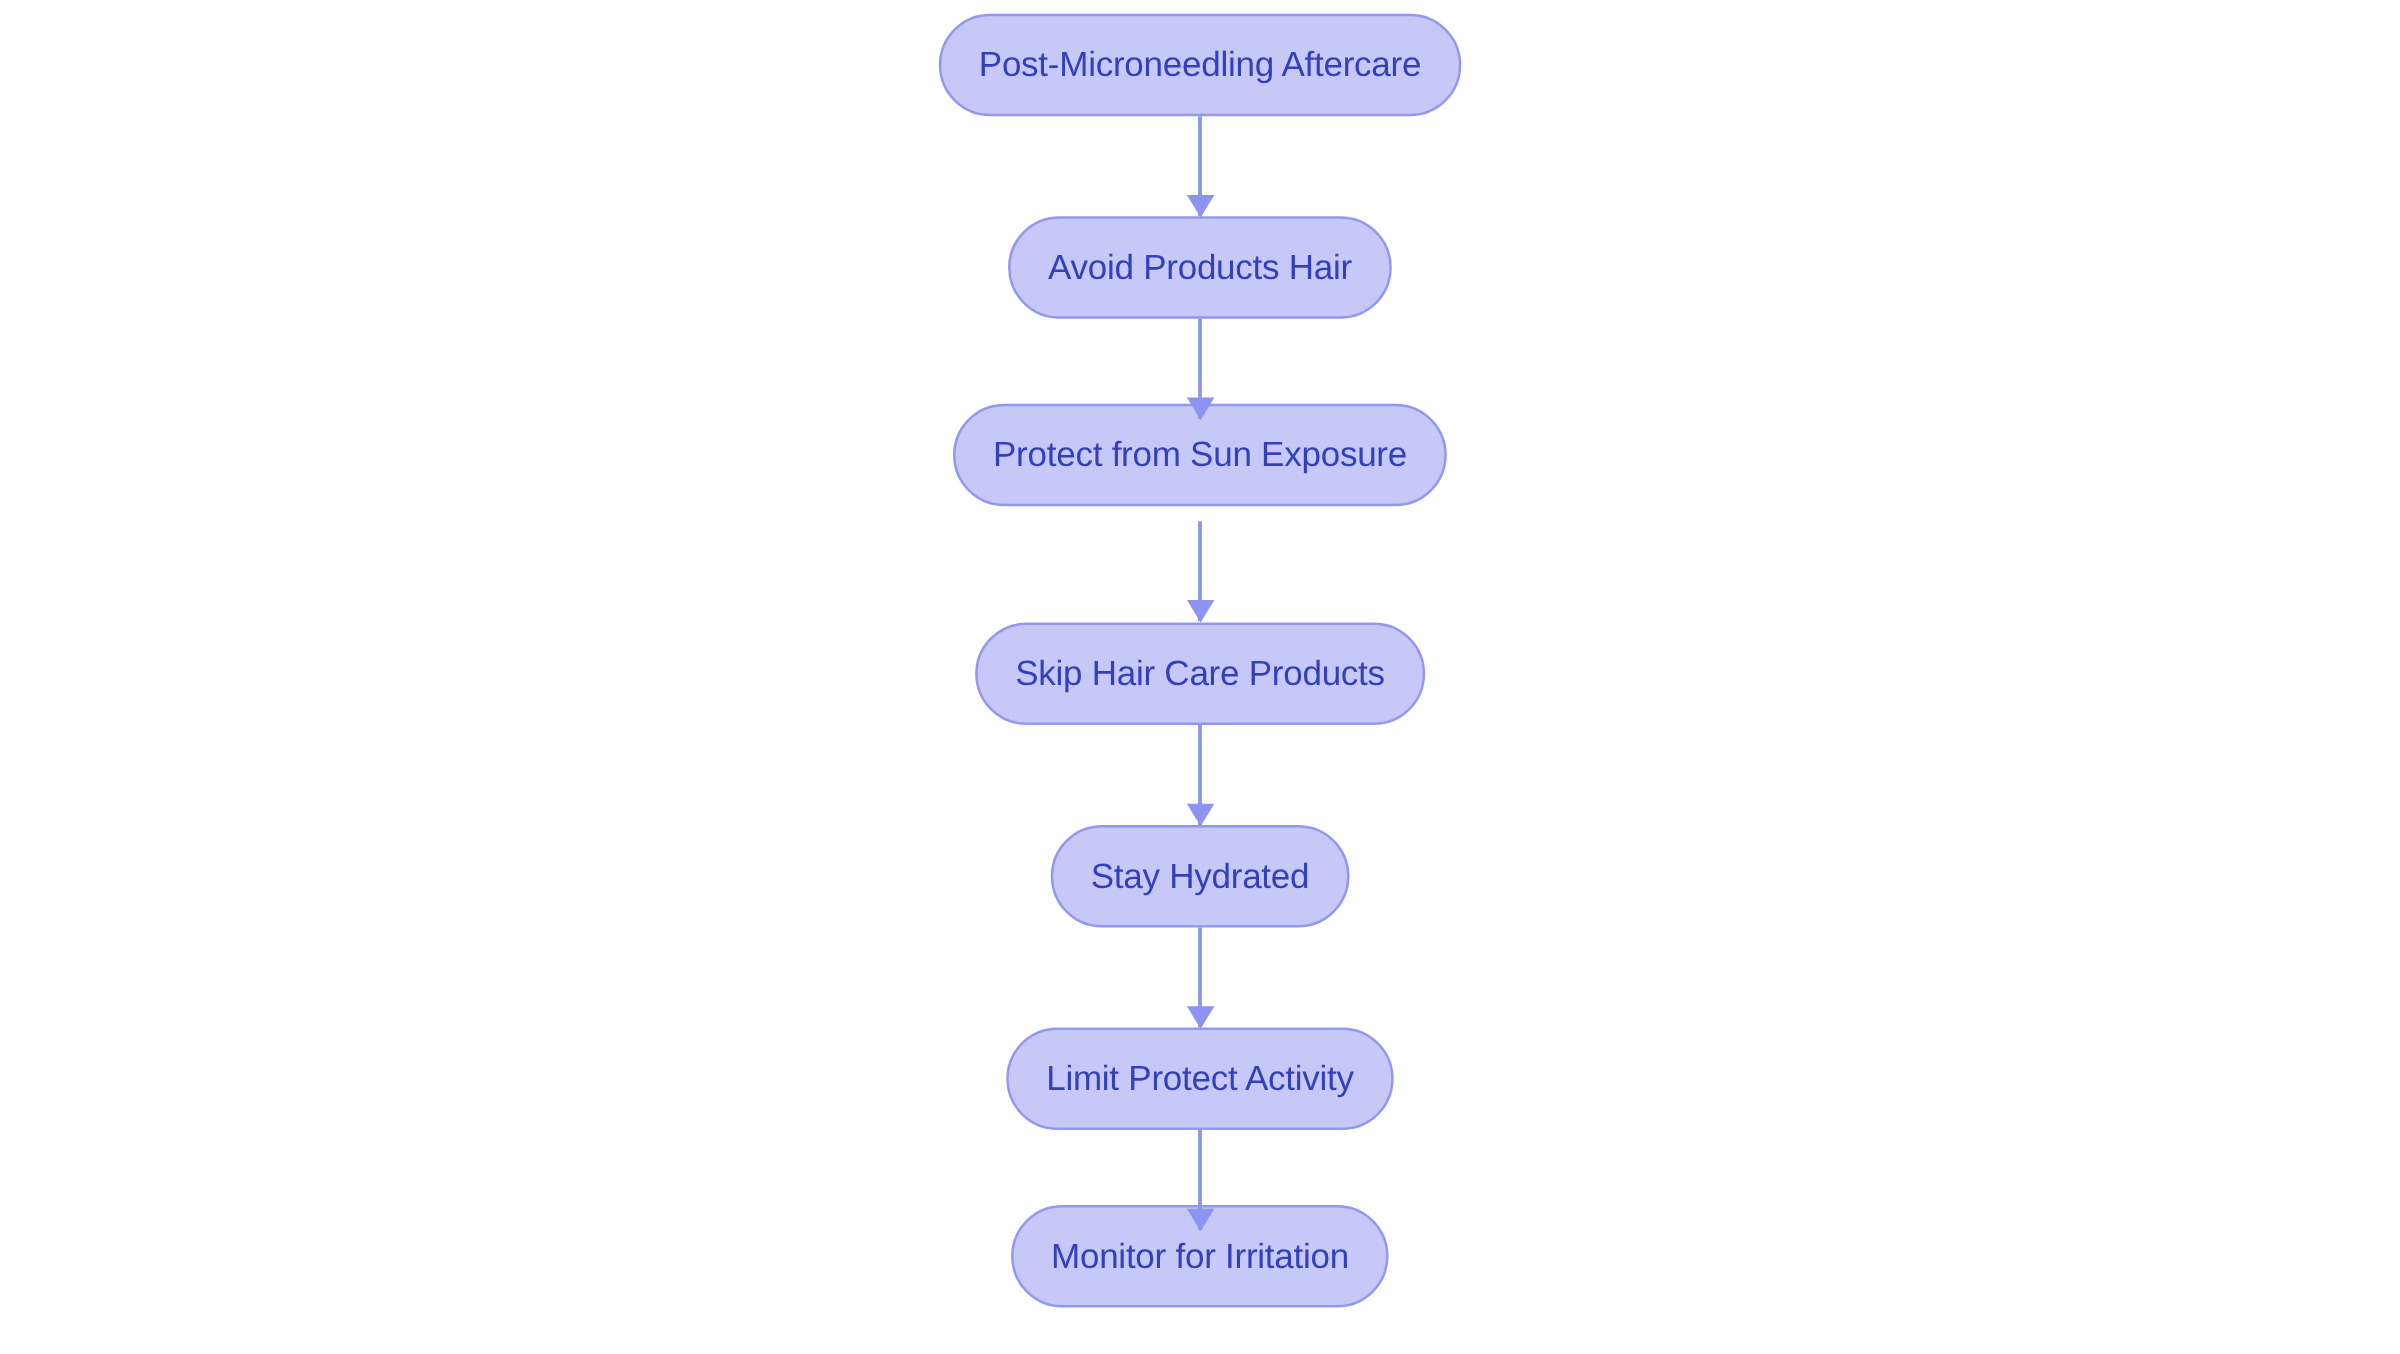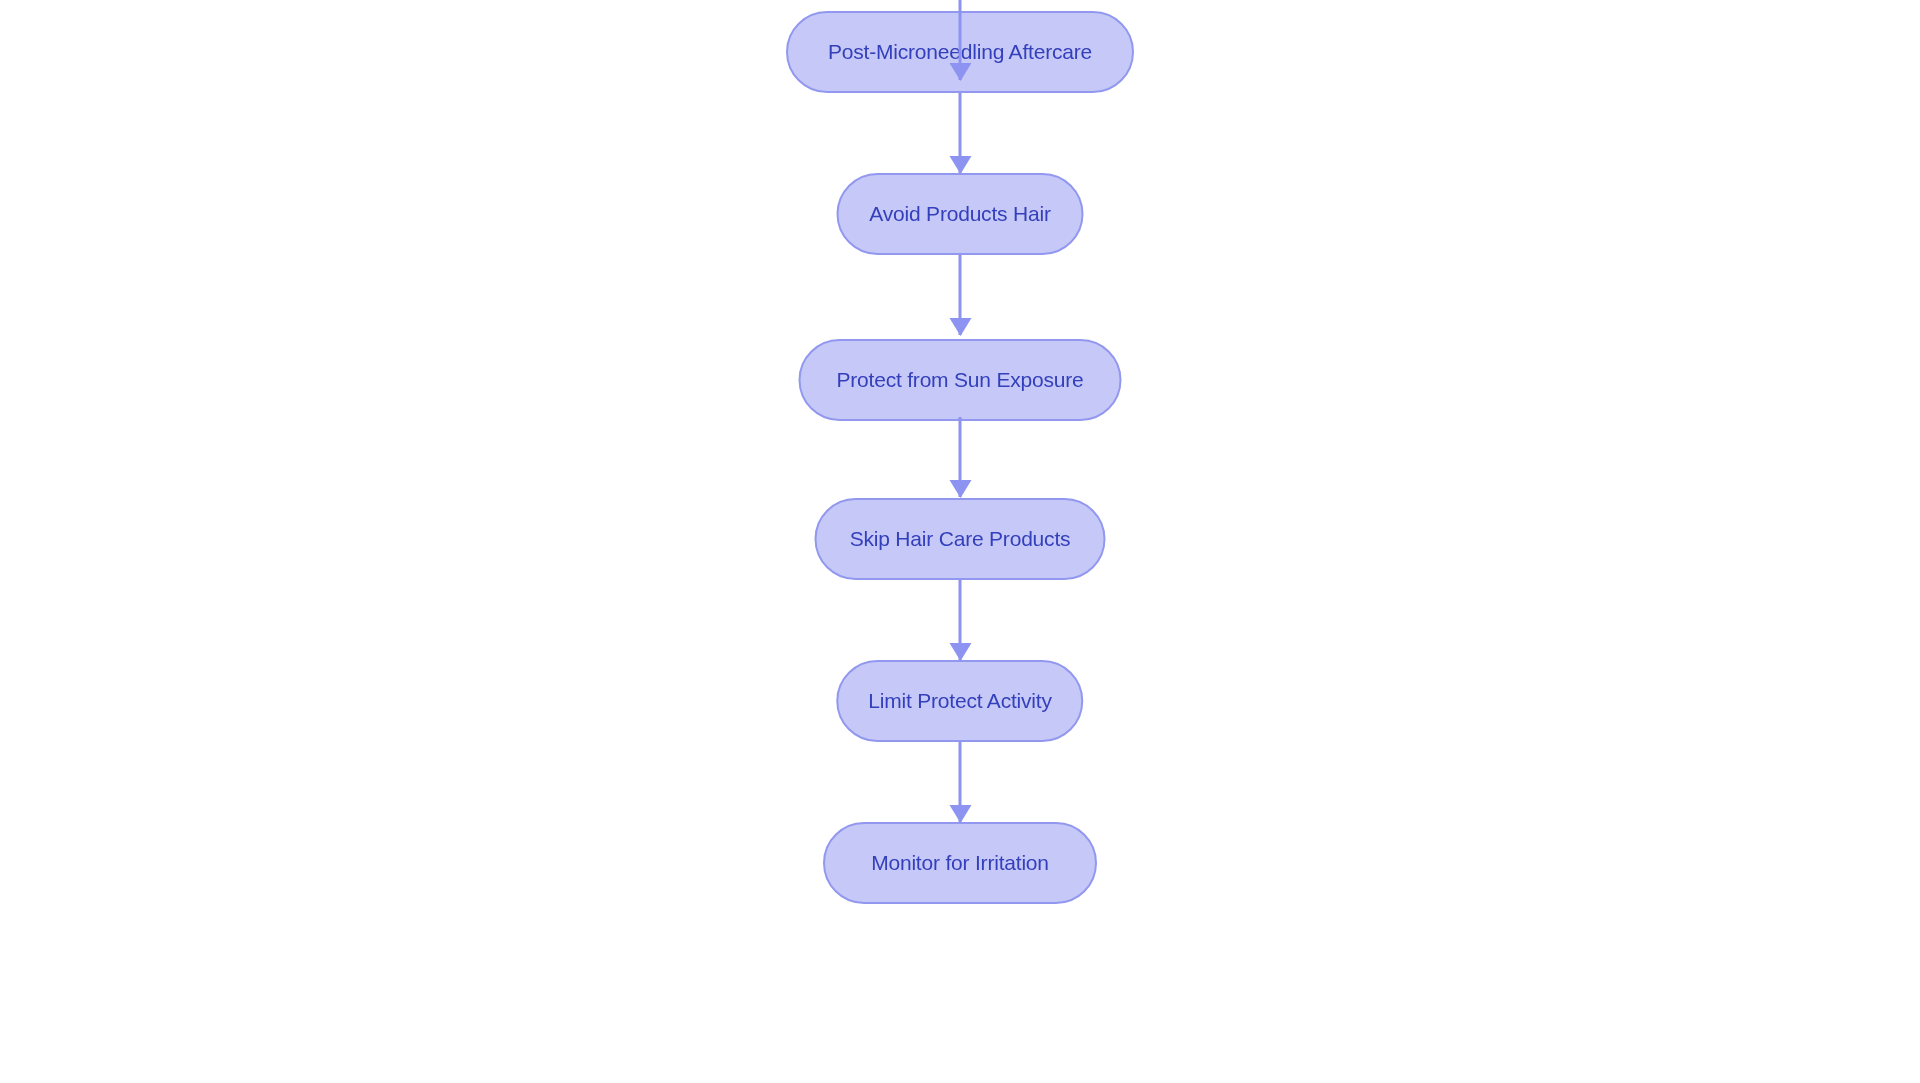--- a/index.html
+++ b/index.html
@@ -23,27 +23,27 @@
     height: 82px;
     box-sizing: border-box;
     display: flex;
     align-items: center;
     justify-content: center;
     padding: 0 30px;
     background: #c6c9f7;
     border: 2px solid #9298ef;
     border-radius: 41px;
     color: #333fbb;
-    font-size: 21px;
+    font-size: 28px;
     letter-spacing: -0.2px;
     white-space: nowrap;
   }
   .flow-node:nth-of-type(1) { top: 11px;  min-width: 348px; }
   .flow-node:nth-of-type(2) { top: 173px; min-width: 247px; }
-  .flow-node:nth-of-type(3) { top: 339px; min-width: 323px; }
+  .flow-node:nth-of-type(3) { top: 323px; min-width: 323px; }
   .flow-node:nth-of-type(4) { top: 498px; min-width: 291px; }
   .flow-node:nth-of-type(5) { top: 660px; min-width: 209px; }
   .flow-node:nth-of-type(6) { top: 822px; min-width: 274px; }
   .flow-node:nth-of-type(7) { top: 964px; min-width: 264px; }
 
   
   .edge {
     position: absolute;
     left: 50%;
     transform: translateX(-50%);
@@ -81,20 +81,23 @@
   <div class="flow-node">
     <span>Avoid Products Hair</span>
   </div>
   <div class="flow-node">
     <span>Protect from Sun Exposure</span>
   </div>
   <div class="flow-node">
     <span>Skip Hair Care Products</span>
   </div>
   <div class="flow-node">
+    <span>Stay Hydrated</span>
+  </div>
+  <div class="flow-node">
     <span>Limit Protect Activity</span>
   </div>
   <div class="flow-node">
     <span>Monitor for Irritation</span>
   </div>
 
   <div class="edge"></div>
   <div class="edge"></div>
   <div class="edge"></div>
   <div class="edge"></div>

